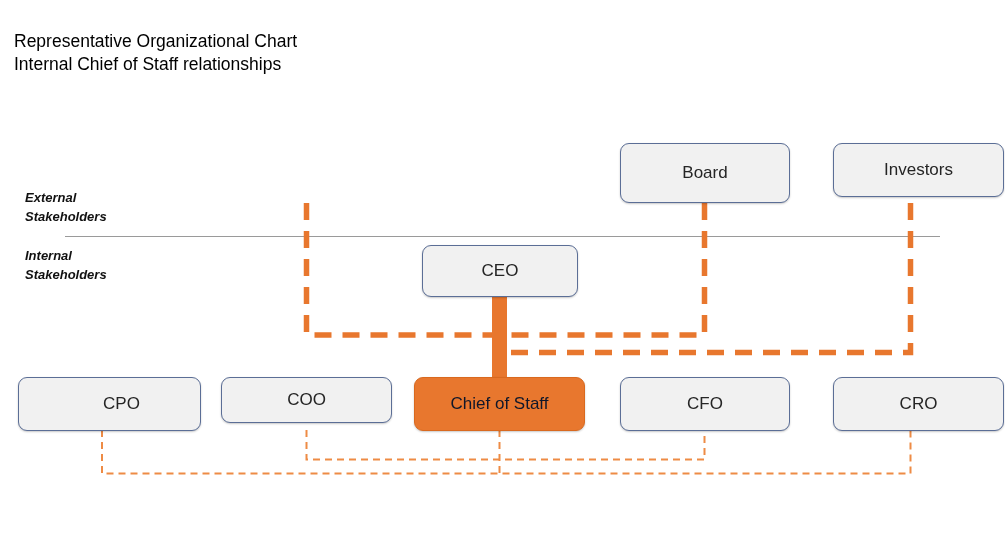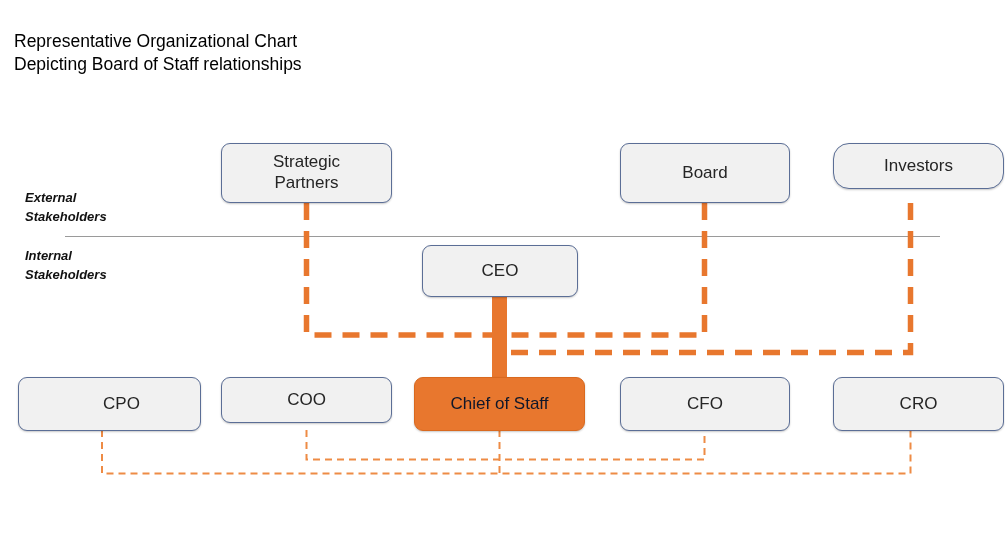--- a/index.html
+++ b/index.html
@@ -83,21 +83,21 @@
     white-space: pre-line;
   }
 </style>
 </head>
 <body>
 
 <div id="chart-root">
 
   <div class="title-block">
     <div class="title-line">Representative Organizational Chart</div>
-    <div class="title-line">Depicting Board of Staff relationships</div>
+    <div class="title-line">Internal Chief of Staff relationships</div>
   </div>
 
   <div class="side-label external">External
 Stakeholders</div>
   <div class="side-label internal">Internal
 Stakeholders</div>
 
   <svg id="connectors" viewBox="0 0 1005 550">
 
     <line x1="65" y1="236.5" x2="940" y2="236.5" stroke="#9A9A9A" stroke-width="1.2"></line>
@@ -110,30 +110,26 @@
 
     <rect x="492" y="296" width="15" height="84" fill="#E8772E"></rect>
 
     <line x1="499.5" y1="430" x2="499.5" y2="474" stroke="#EE8B45" stroke-width="2" stroke-dasharray="7 5"></line>
 
     <path d="M 306.5 430 L 306.5 459.5 L 704.5 459.5 L 704.5 430" fill="none" stroke="#EE8B45" stroke-width="2" stroke-dasharray="7 5" stroke-linecap="butt"></path>
 
     <path d="M 102 430 L 102 473.5 L 910.5 473.5 L 910.5 430" fill="none" stroke="#EE8B45" stroke-width="2" stroke-dasharray="7 5" stroke-linecap="butt"></path>
   </svg>
 
-  <div class="node" style="left:221px; top:143px; width:171px; height:60px;">
-    <span class="node-label">Strategic
-Partners</span>
-  </div>
 
   <div class="node" style="left:620px; top:143px; width:170px; height:60px;text-align:right;">
     <span class="node-label">Board</span>
   </div>
 
-  <div class="node" style="left:833px; top:143px; width:171px; height:46px;border-radius:16px;">
+  <div class="node" style="left:833px; top:143px; width:171px; height:54px;">
     <span class="node-label">Investors</span>
   </div>
 
   <div class="node" style="left:422px; top:245px; width:156px; height:52px;text-align:center;">
     <span class="node-label">CEO</span>
   </div>
 
   <div class="node" style="left:18px; top:377px; width:183px; height:54px;padding-left:24px;">
     <span class="node-label">CPO</span>
   </div>

